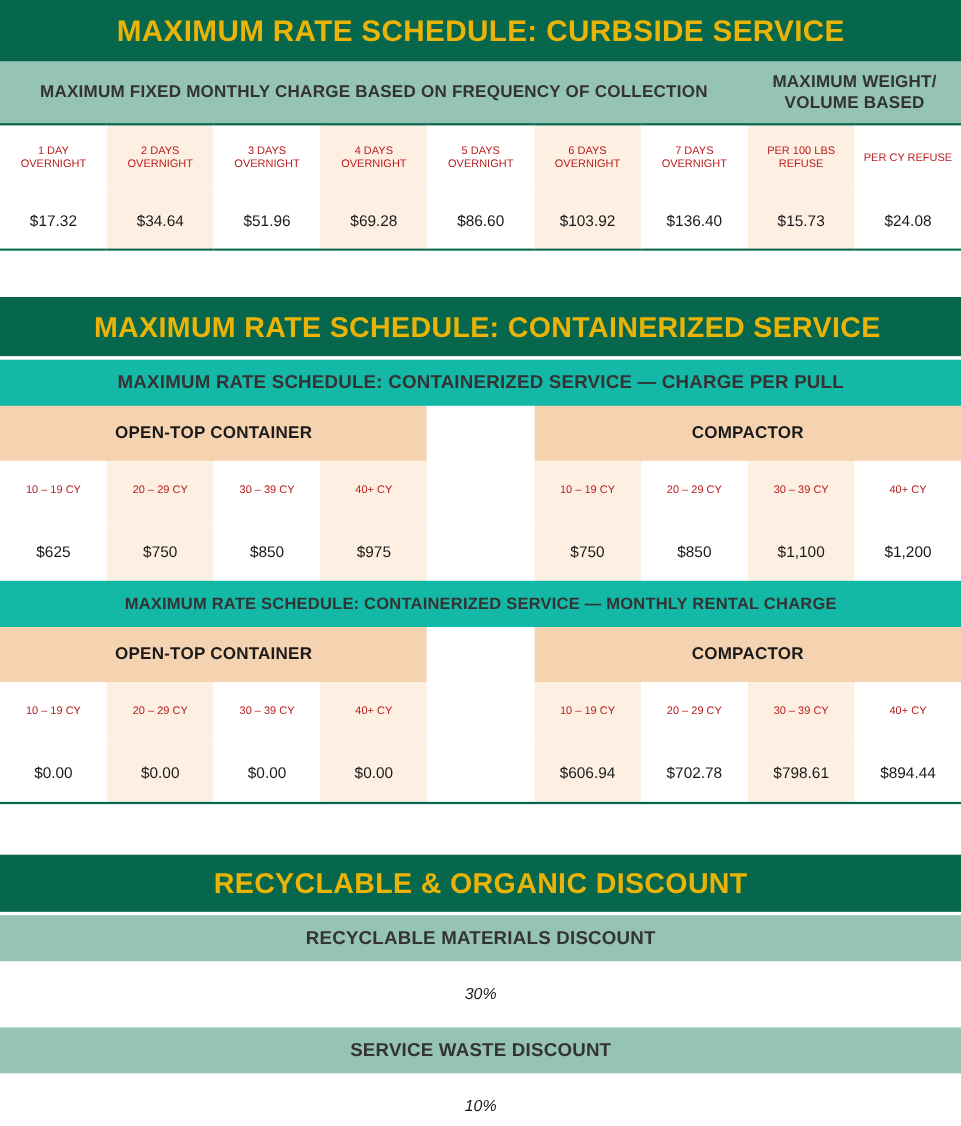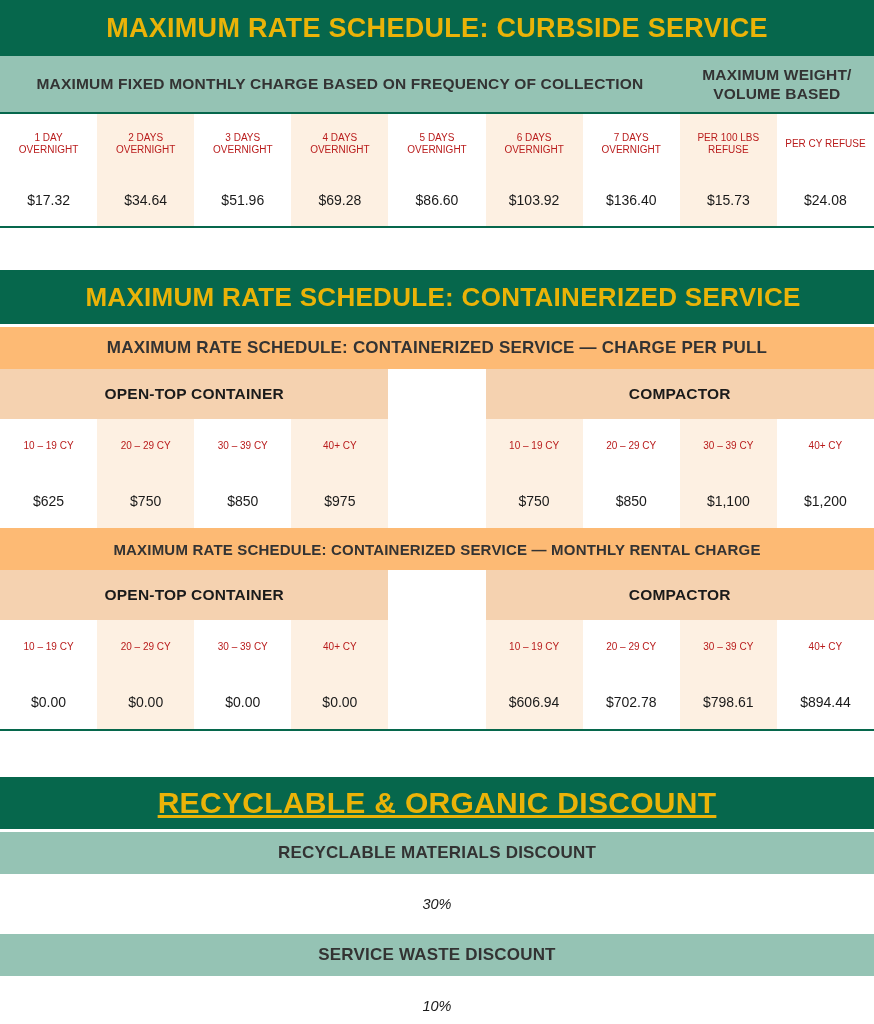--- a/index.html
+++ b/index.html
@@ -23,25 +23,25 @@
     color: #eab308;
     text-align: center;
     font-weight: bold;
     letter-spacing: 0.3px;
     display: flex;
     align-items: center;
     justify-content: center;
   }
   .banner-1 { height: 56px; font-size: 27px; }
   .banner-2 { height: 54px; font-size: 26px; padding-left: 12px; }
-  .banner-3 { height: 52px; font-size: 30px; text-decoration: underline; }
+  .banner-3 { height: 52px; font-size: 26px; }
 
   
   .sage {
-    background: #fdba74;
+    background: #14b8a6;
     color: #333333;
     font-weight: bold;
     text-align: center;
     display: flex;
     align-items: center;
     justify-content: center;
     letter-spacing: 0.2px;
   }
 
   

